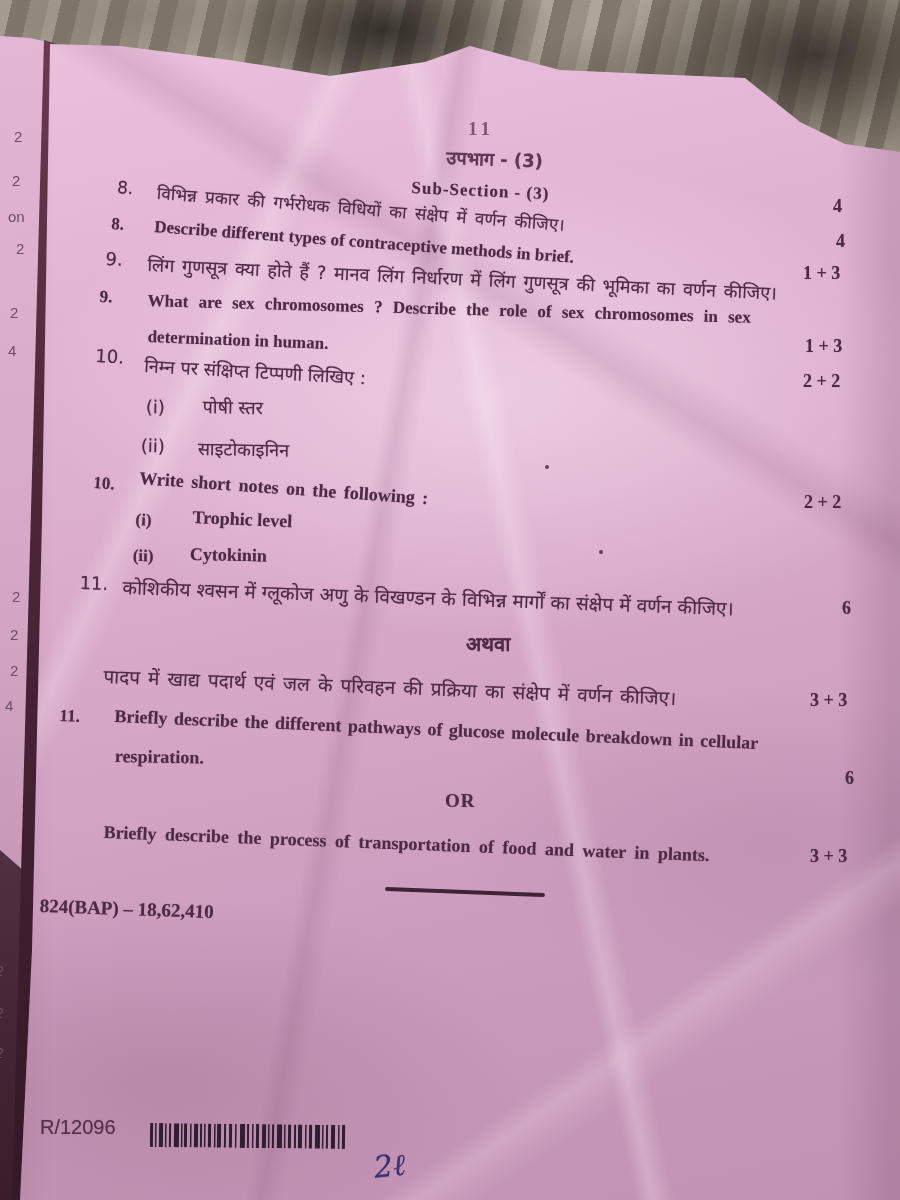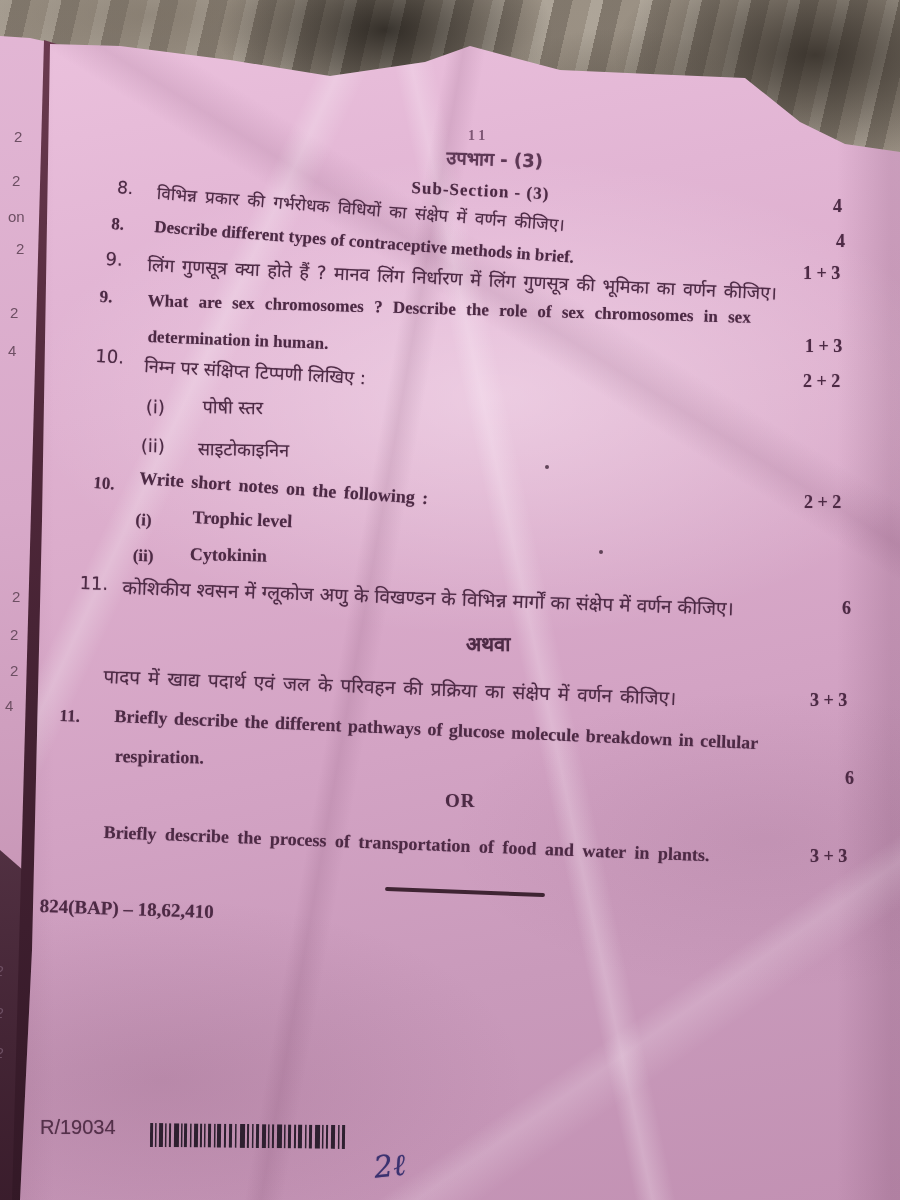--- a/index.html
+++ b/index.html
@@ -86,21 +86,21 @@
   <span class="frag" style="left:10px;top:304px;">2</span>
   <span class="frag" style="left:8px;top:342px;">4</span>
   <span class="frag" style="left:12px;top:588px;">2</span>
   <span class="frag" style="left:10px;top:626px;">2</span>
   <span class="frag" style="left:10px;top:662px;">2</span>
   <span class="frag" style="left:5px;top:697px;">4</span>
   <span class="frag" style="left:-5px;top:962px;font-style:italic;">2</span>
   <span class="frag" style="left:-5px;top:1004px;font-style:italic;">2</span>
   <span class="frag" style="left:-5px;top:1044px;font-style:italic;">2</span>
 
-  <div class="txt en faded" style="left:468px;top:128px;font-size:14px;letter-spacing:4px;">11</div>
+  <div class="txt en faded" style="left:468px;top:118px;font-size:19px;letter-spacing:4px;">11</div>
   <div class="txt hi" style="left:447px;top:145px;font-size:18px;font-weight:700;transform:rotate(2deg);color:#5e3856;">उपभाग - (3)</div>
   <div class="txt en" style="left:412px;top:178px;transform:rotate(2.6deg);letter-spacing:1px;">Sub-Section - (3)</div>
 
   <div class="txt hi" style="left:118px;top:177px;transform:rotate(4.5deg);font-size:17px;">8.</div>
   <div class="txt hi" style="left:158px;top:181px;transform:rotate(4.5deg);font-size:17px;word-spacing:3px;">विभिन्न प्रकार की गर्भरोधक विधियों का संक्षेप में वर्णन कीजिए।</div>
   <div class="txt marks" style="left:833px;top:196px;">4</div>
 
   <div class="txt en" style="left:112px;top:214px;transform:rotate(4.2deg);">8.</div>
   <div class="txt en" style="left:155px;top:217px;transform:rotate(4.2deg);">Describe different types of contraceptive methods in brief.</div>
   <div class="txt marks" style="left:836px;top:231px;">4</div>
@@ -140,21 +140,21 @@
   <div class="txt en" style="left:60px;top:706px;transform:rotate(2.4deg);">11.</div>
   <div class="txt en" style="left:115px;top:706px;transform:rotate(2.4deg);font-size:18px;word-spacing:2px;">Briefly describe the different pathways of glucose molecule breakdown in cellular</div>
   <div class="txt en" style="left:115px;top:746px;transform:rotate(1deg);font-size:18px;">respiration.</div>
   <div class="txt marks" style="left:845px;top:768px;">6</div>
   <div class="txt en" style="left:445px;top:790px;font-size:19px;letter-spacing:1px;">OR</div>
   <div class="txt en" style="left:104px;top:822px;transform:rotate(2.2deg);font-size:18px;word-spacing:4px;">Briefly describe the process of transportation of food and water in plants.</div>
   <div class="txt marks" style="left:810px;top:846px;">3 + 3</div>
 
   <div class="rule" style="left:385px;top:890px;width:160px;height:4px;transform:rotate(2.2deg);"></div>
   <div class="txt en" style="left:40px;top:895px;transform:rotate(2deg);font-size:19px;">824(BAP) – 18,62,410</div>
-  <div class="txt" style="left:40px;top:1116px;font-family:'Liberation Sans','DejaVu Sans',sans-serif;font-size:20px;color:#54304a;">R/19034</div>
+  <div class="txt" style="left:40px;top:1116px;font-family:'Liberation Sans','DejaVu Sans',sans-serif;font-size:20px;color:#54304a;">R/12096</div>
 
   <div class="barcode">
     <svg width="196" height="24" viewBox="0 0 196 24" xmlns="http://www.w3.org/2000/svg">
       <g fill="#2e2030">
         <rect x="0" y="0" width="3" height="24"></rect>
           <rect x="5" y="0" width="1.5" height="24"></rect>
         <rect x="9" y="0" width="4" height="24"></rect>
           <rect x="15" y="0" width="1.5" height="24"></rect>
         <rect x="19" y="0" width="2" height="24"></rect>
           <rect x="24" y="0" width="5" height="24"></rect>

